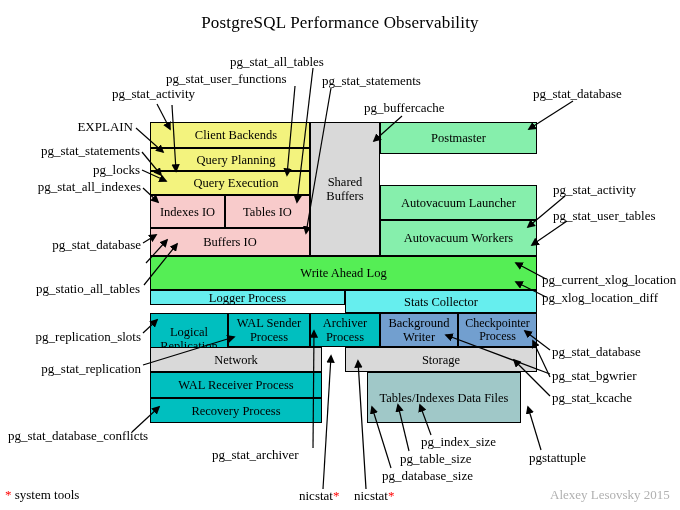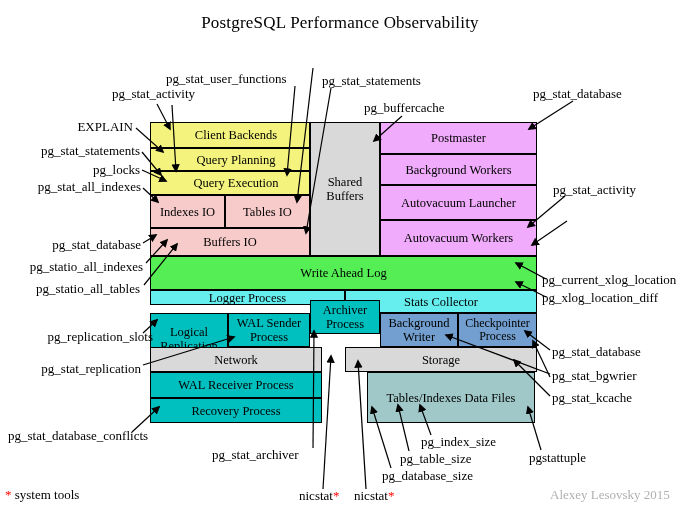--- a/index.html
+++ b/index.html
@@ -5,21 +5,21 @@
   html,body{margin:0;padding:0;background:#fff;}
   .stage{position:relative;width:680px;height:510px;background:#ffffff;
          font-family:Liberation Serif, serif;color:#000;overflow:hidden;}
   .title{position:absolute;left:0;top:13px;width:680px;text-align:center;
          font-size:17px;letter-spacing:.2px;}
   .block{position:absolute;box-sizing:border-box;border:1px solid #000;
          display:flex;align-items:center;justify-content:center;text-align:center;
          font-size:12.5px;line-height:1.12;z-index:1;}
   .c-yellow{background:#f3f37e;padding-left:12px;}
   .c-pink{background:#f8cbcb;}
-  .c-red{background:#f0abfc;}
+  .c-red{background:#86efac;}
   .c-gray{background:#d9d9d9;}
   .c-green{background:#55ee55;}
   .c-cyan{background:#66eeee;}
   .c-teal{background:#00bfbf;}
   .c-blue{background:#729fcf;}
   .c-tealgray{background:#a0c8c8;}
   .arrows{position:absolute;left:0;top:0;z-index:5;pointer-events:none;}
   .ann{position:absolute;font-size:13px;white-space:nowrap;z-index:6;}
   .ann.r{text-align:right;}
   .red{color:#ff0000;}
@@ -49,23 +49,20 @@
     </div>
   <div class="block c-pink" style="left:150px;top:228px;width:160px;height:28px">
       <span>Buffers IO</span>
     </div>
   <div class="block c-gray" style="left:310px;top:122px;width:70px;height:134px">
       <span>Shared Buffers</span>
     </div>
   <div class="block c-red" style="left:380px;top:122px;width:157px;height:32px">
       <span>Postmaster</span>
     </div>
-  <div class="block c-red" style="left:380px;top:154px;width:157px;height:31px">
-      <span>Background Workers</span>
-    </div>
   <div class="block c-red" style="left:380px;top:185px;width:157px;height:35px">
       <span>Autovacuum Launcher</span>
     </div>
   <div class="block c-red" style="left:380px;top:220px;width:157px;height:36px">
       <span>Autovacuum Workers</span>
     </div>
   <div class="block c-green" style="left:150px;top:256px;width:387px;height:34px">
       <span>Write Ahead Log</span>
     </div>
   <div class="block c-cyan" style="left:150px;top:290px;width:195px;height:15px">
@@ -73,42 +70,42 @@
     </div>
   <div class="block c-cyan" style="left:345px;top:290px;width:192px;height:23px">
       <span>Stats Collector</span>
     </div>
   <div class="block c-teal" style="left:150px;top:313px;width:78px;height:51px">
       <span>Logical Replication</span>
     </div>
   <div class="block c-teal" style="left:228px;top:313px;width:82px;height:34px">
       <span>WAL Sender Process</span>
     </div>
-  <div class="block c-teal" style="left:310px;top:300px;width:70px;height:34px">
+  <div class="block c-teal" style="left:310px;top:313px;width:70px;height:34px">
       <span>Archiver Process</span>
     </div>
   <div class="block c-blue" style="left:380px;top:313px;width:78px;height:34px">
       <span>Background Writer</span>
     </div>
   <div class="block c-blue" style="left:458px;top:313px;width:79px;height:34px;font-size:12px">
       <span>Checkpointer Process</span>
     </div>
   <div class="block c-gray" style="left:150px;top:347px;width:172px;height:25px">
       <span>Network</span>
     </div>
   <div class="block c-gray" style="left:345px;top:347px;width:192px;height:25px">
       <span>Storage</span>
     </div>
   <div class="block c-teal" style="left:150px;top:372px;width:172px;height:26px">
       <span>WAL Receiver Process</span>
     </div>
   <div class="block c-teal" style="left:150px;top:398px;width:172px;height:25px">
       <span>Recovery Process</span>
     </div>
-  <div class="block c-tealgray" style="left:367px;top:372px;width:168px;height:51px">
+  <div class="block c-tealgray" style="left:367px;top:372px;width:154px;height:51px">
       <span>Tables/Indexes Data Files</span>
     </div>
 
   <svg class="arrows" width="680" height="510">
     <defs>
       <marker id="ah" viewBox="0 0 10 10" refX="8" refY="5" markerWidth="7" markerHeight="7" orient="auto-start-reverse">
         <polygon points="0,0 10,5 0,10" fill="#000"></polygon>
       </marker>
     </defs>
     <g stroke="#000" stroke-width="1.2" fill="none">
@@ -140,36 +137,37 @@
       <line x1="313" y1="448" x2="314" y2="331" marker-end="url(#ah)"></line>
       <line x1="323" y1="489" x2="331" y2="356" marker-end="url(#ah)"></line>
       <line x1="366" y1="489" x2="358" y2="361" marker-end="url(#ah)"></line>
       <line x1="391" y1="468" x2="372" y2="407" marker-end="url(#ah)"></line>
       <line x1="409" y1="451" x2="398" y2="405" marker-end="url(#ah)"></line>
       <line x1="431" y1="435" x2="420" y2="405" marker-end="url(#ah)"></line>
       <line x1="541" y1="450" x2="528" y2="407" marker-end="url(#ah)"></line>
     </g>
   </svg>
 
+  <div class="ann" style="left:230px;top:54px">pg_stat_all_tables</div>
   <div class="ann" style="left:166px;top:71px">pg_stat_user_functions</div>
   <div class="ann" style="left:322px;top:73px">pg_stat_statements</div>
   <div class="ann r" style="left:0;top:86px;width:195px">pg_stat_activity</div>
   <div class="ann" style="left:364px;top:100px">pg_buffercache</div>
   <div class="ann" style="left:533px;top:86px">pg_stat_database</div>
   <div class="ann r" style="left:0;top:119px;width:133px">EXPLAIN</div>
   <div class="ann r" style="left:0;top:143px;width:140px">pg_stat_statements</div>
   <div class="ann r" style="left:0;top:162px;width:140px">pg_locks</div>
   <div class="ann r" style="left:0;top:179px;width:141px">pg_stat_all_indexes</div>
   <div class="ann r" style="left:0;top:237px;width:141px">pg_stat_database</div>
-  <div class="ann r" style="left:0;top:259px;width:143px">pg_statio_all_indexes</div>
   <div class="ann r" style="left:0;top:281px;width:140px">pg_statio_all_tables</div>
   <div class="ann" style="left:553px;top:182px">pg_stat_activity</div>
+  <div class="ann" style="left:553px;top:208px">pg_stat_user_tables</div>
   <div class="ann" style="left:542px;top:272px">pg_current_xlog_location</div>
   <div class="ann" style="left:542px;top:290px">pg_xlog_location_diff</div>
-  <div class="ann r" style="left:12px;top:329px;width:141px">pg_replication_slots</div>
+  <div class="ann r" style="left:0;top:329px;width:141px">pg_replication_slots</div>
   <div class="ann r" style="left:0;top:361px;width:141px">pg_stat_replication</div>
   <div class="ann" style="left:552px;top:344px">pg_stat_database</div>
   <div class="ann" style="left:552px;top:368px">pg_stat_bgwrier</div>
   <div class="ann" style="left:552px;top:390px">pg_stat_kcache</div>
   <div class="ann" style="left:8px;top:428px">pg_stat_database_conflicts</div>
   <div class="ann" style="left:212px;top:447px">pg_stat_archiver</div>
   <div class="ann" style="left:421px;top:434px">pg_index_size</div>
   <div class="ann" style="left:400px;top:451px">pg_table_size</div>
   <div class="ann" style="left:382px;top:468px">pg_database_size</div>
   <div class="ann" style="left:529px;top:450px">pgstattuple</div>

